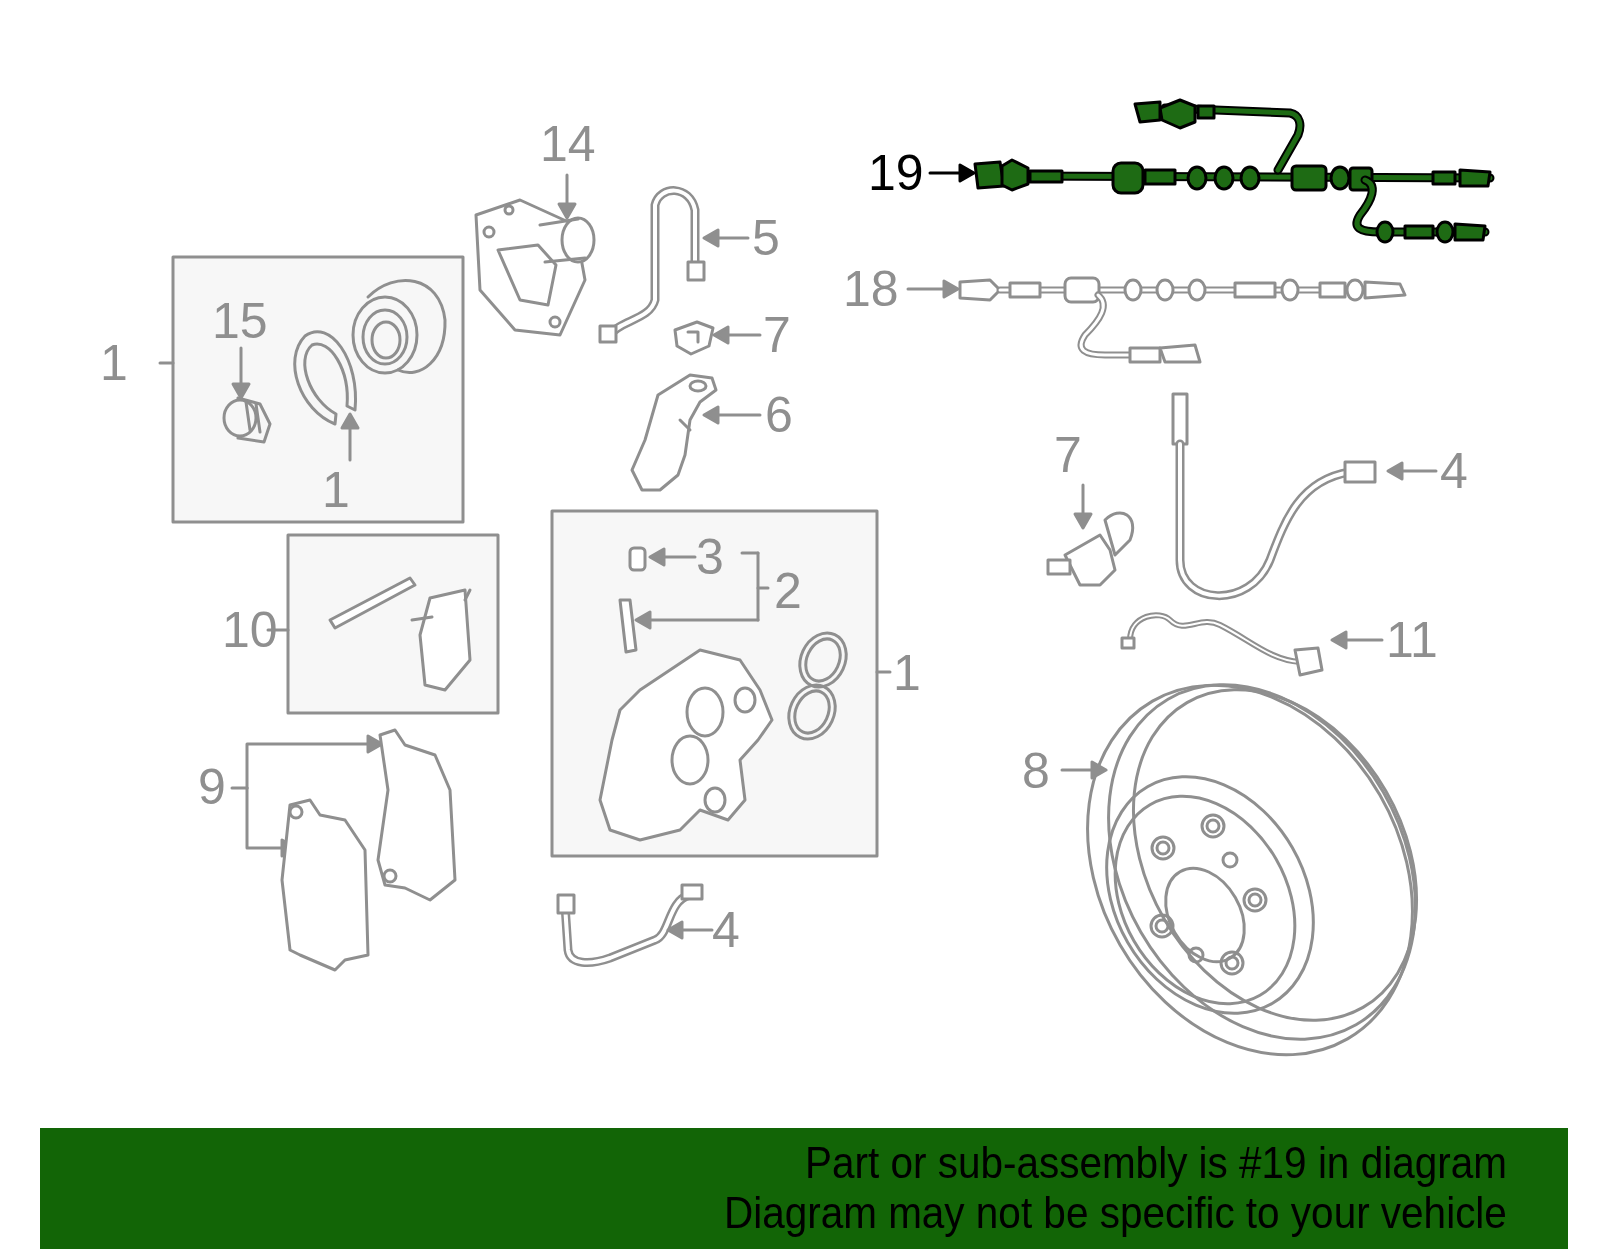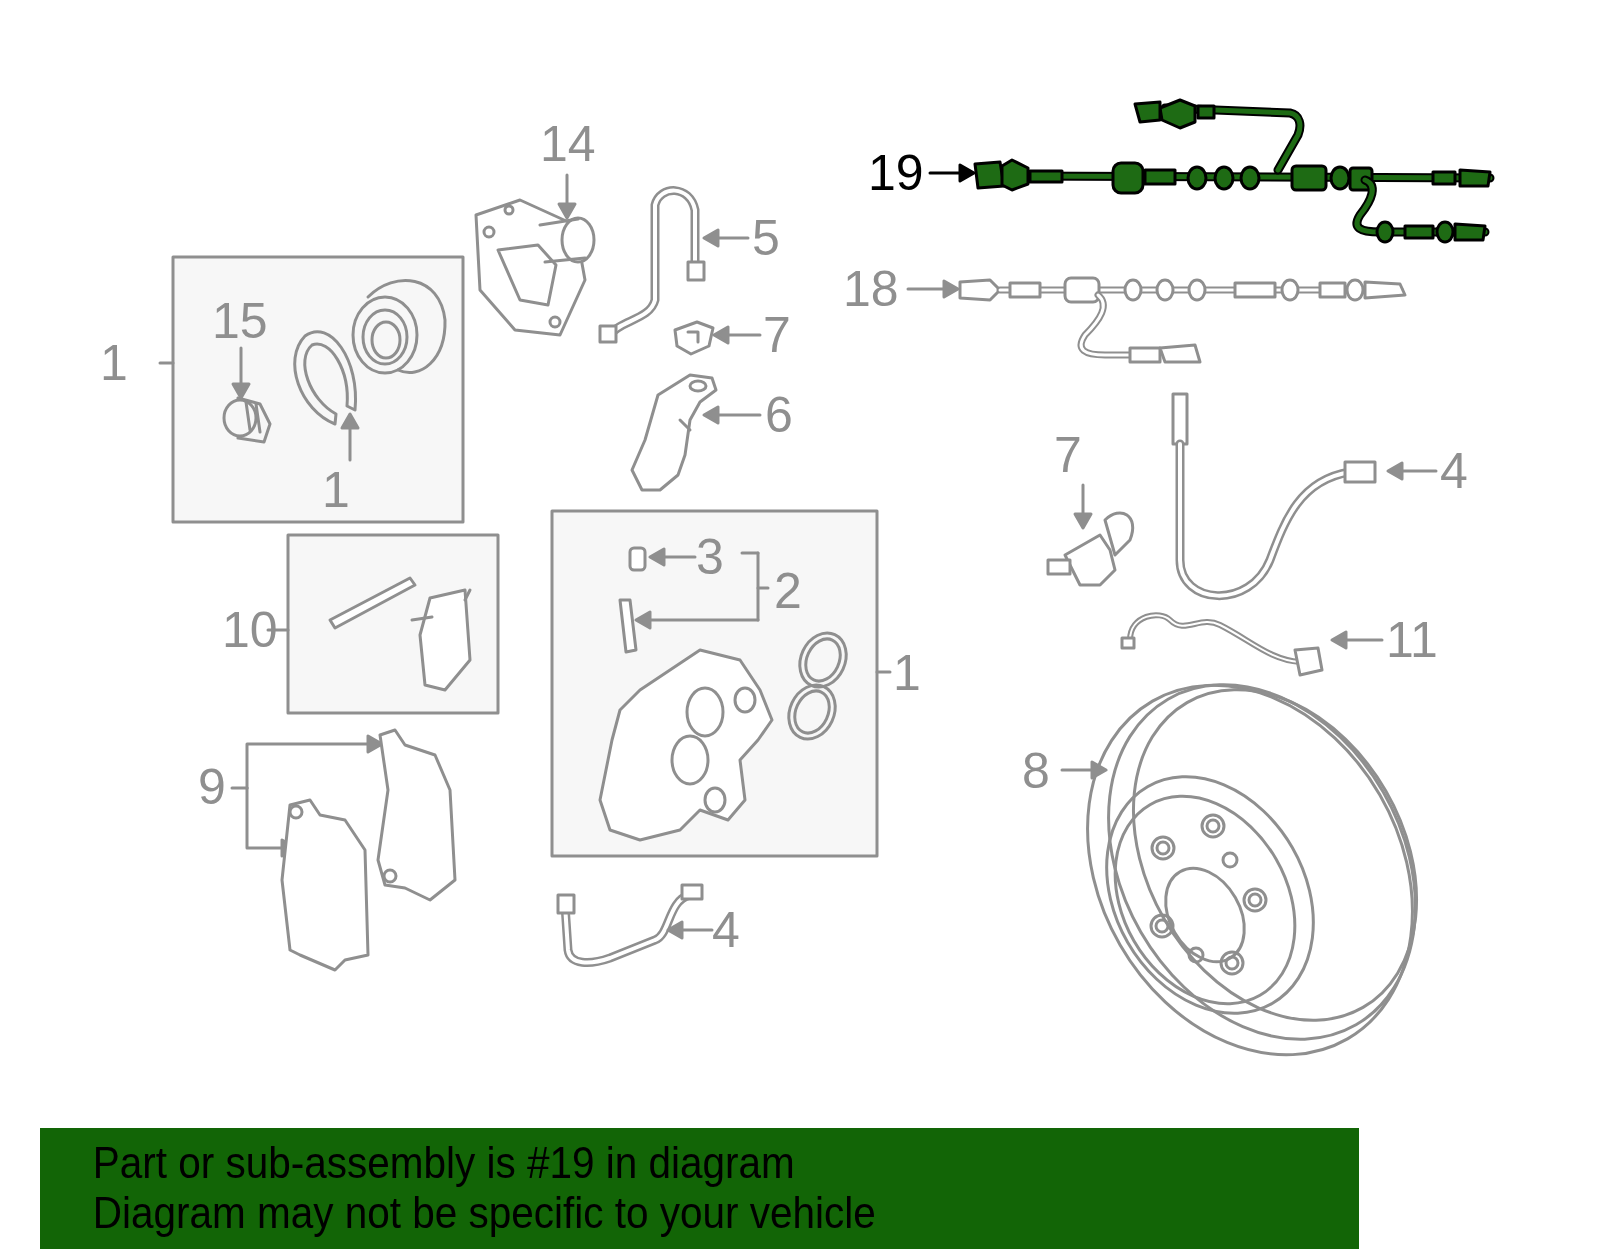--- a/index.html
+++ b/index.html
@@ -1,20 +1,20 @@
 <!DOCTYPE html>
 <html><head>
 <meta charset="utf-8">
 <style>
   html, body { margin: 0; padding: 0; background: #ffffff; }
   body { width: 1600px; height: 1249px; position: relative; overflow: hidden; font-family: "Liberation Sans", sans-serif; }
   #diagram { position: absolute; left: 0; top: 0; width: 1600px; height: 1130px; }
   .callout { position: absolute; font-family: "Liberation Sans", sans-serif; font-size: 50px; color: #8f8f8f; line-height: 1; }
   .callout.hl { color: #000000; text-align: right; }
-  #banner { position: absolute; left: 40px; top: 1128px; width: 1319px; height: 121px; background: #126506; text-align: left; }
+  #banner { position: absolute; left: 40px; top: 1128px; width: 1528px; height: 121px; background: #126506; text-align: right; }
   #banner .line { font-family: "Liberation Sans", sans-serif; font-size: 44px; color: #000000; line-height: 50px; transform: scaleX(0.92); }
   #banner .line1 { margin-top: 10px; }
 </style>
 </head>
 <body>
 
 <svg id="diagram" viewBox="0 0 1600 1130" xmlns="http://www.w3.org/2000/svg">
   <g fill="none" stroke="#8f8f8f" stroke-width="3" stroke-linecap="round" stroke-linejoin="round">
 
     <g>

